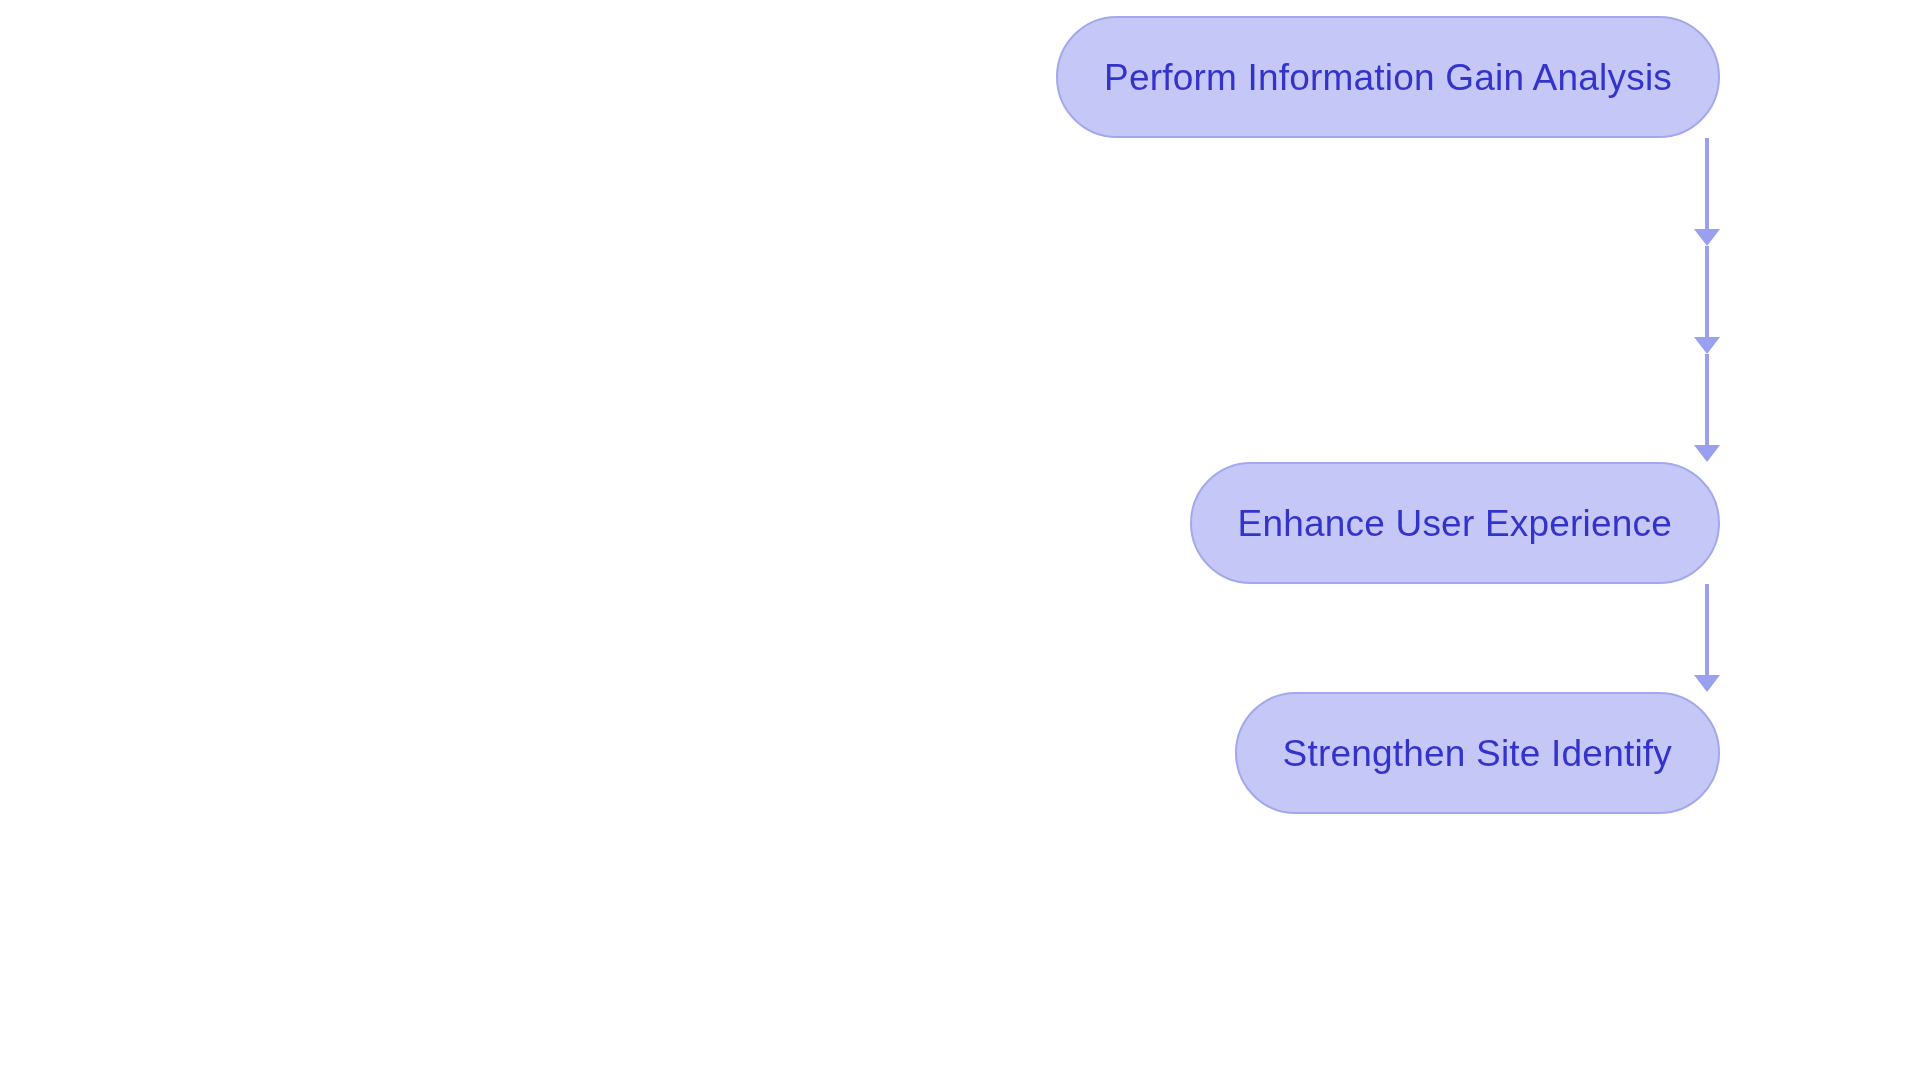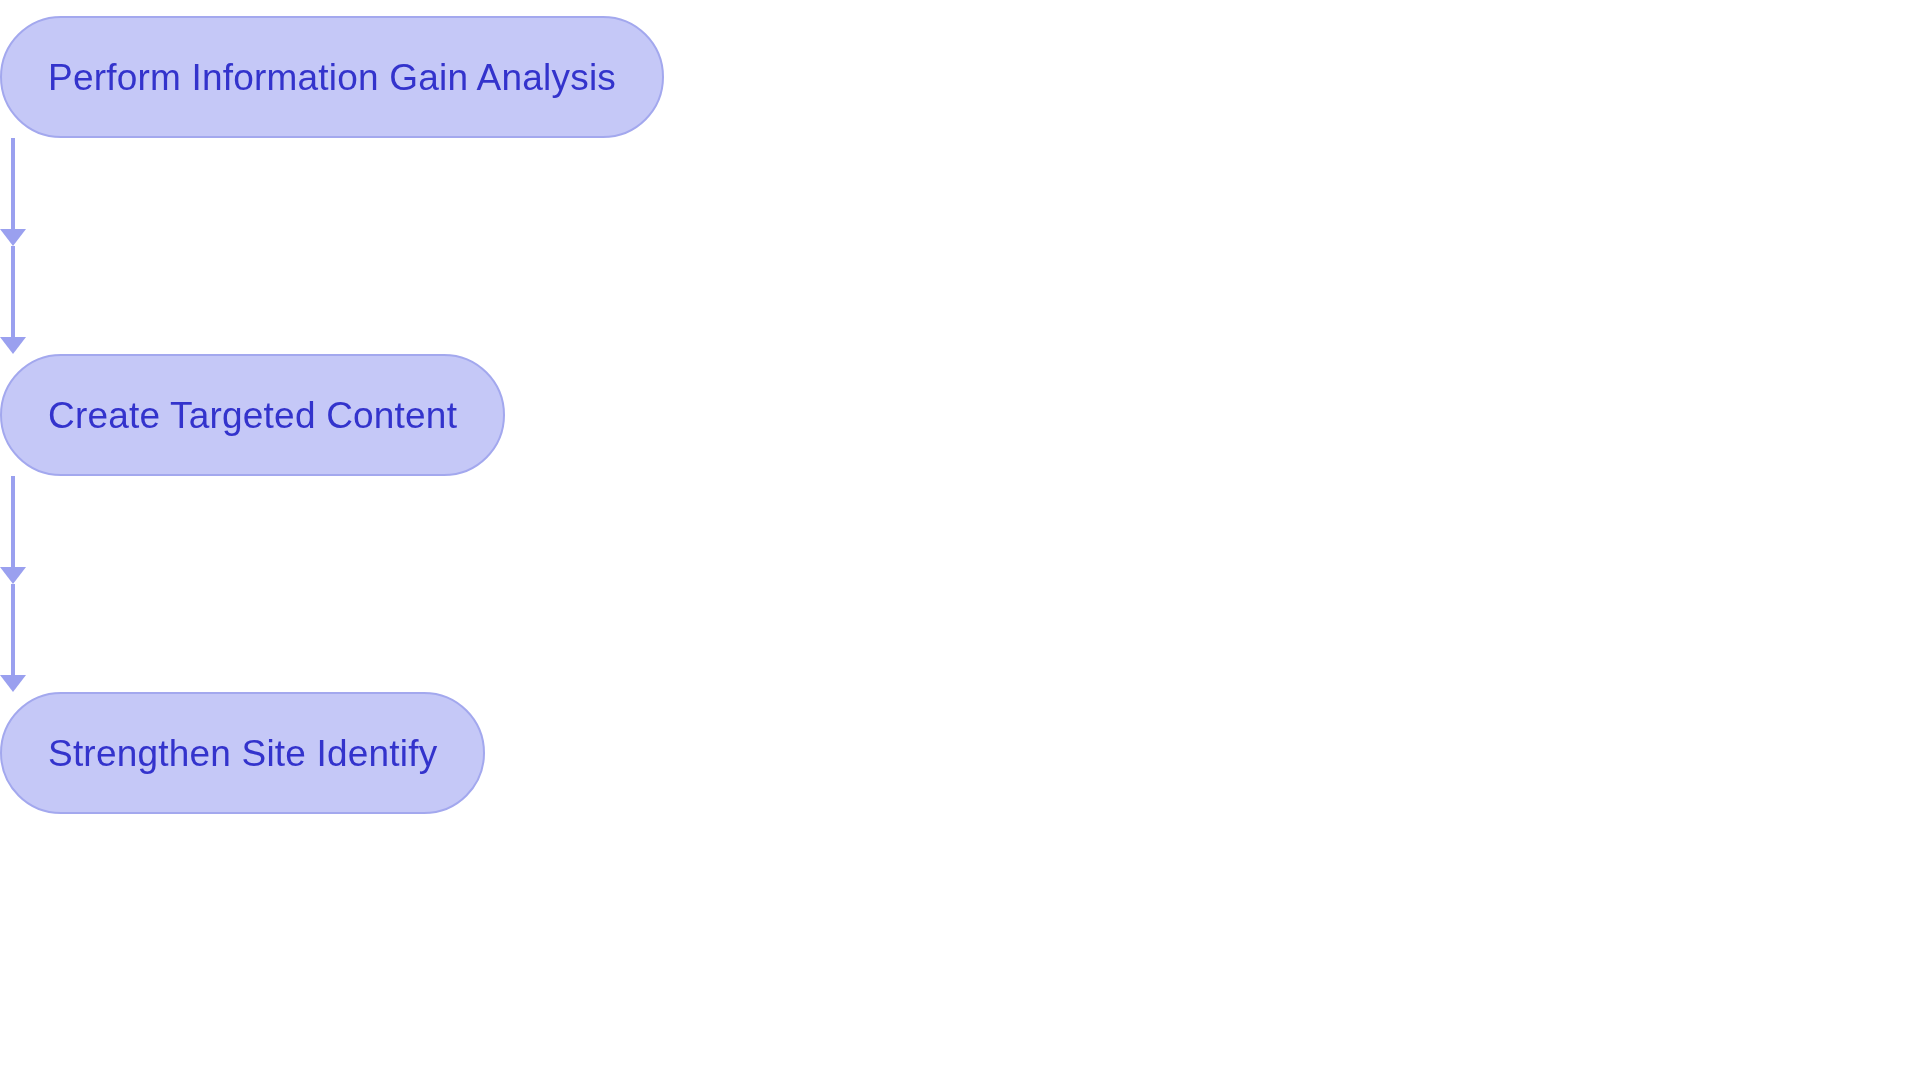--- a/index.html
+++ b/index.html
@@ -19,21 +19,21 @@
   }
 
   #flow {
     position: absolute;
     left: 0;
     top: 0;
     width: 1720px;
     height: 1083px;
     display: flex;
     flex-direction: column;
-    align-items: flex-start;
+    align-items: flex-end;
     justify-content: flex-start;
   }
 
   
   .node {
     box-sizing: border-box;
     height: 122px;
     display: flex;
     align-items: center;
     justify-content: center;
@@ -100,29 +100,29 @@
       <div class="line"></div>
       <div class="arrowhead"></div>
     </div>
 
 
     <div class="connector gap-2">
       <div class="line"></div>
       <div class="arrowhead"></div>
     </div>
 
-    <div class="node">
-      <span class="node-label">Create Targeted Content</span>
-    </div>
 
     <div class="connector gap-3">
       <div class="line"></div>
       <div class="arrowhead"></div>
     </div>
 
+    <div class="node">
+      <span class="node-label">Enhance User Experience</span>
+    </div>
 
     <div class="connector gap-4">
       <div class="line"></div>
       <div class="arrowhead"></div>
     </div>
 
     <div class="node">
       <span class="node-label">Strengthen Site Identify</span>
     </div>
 

